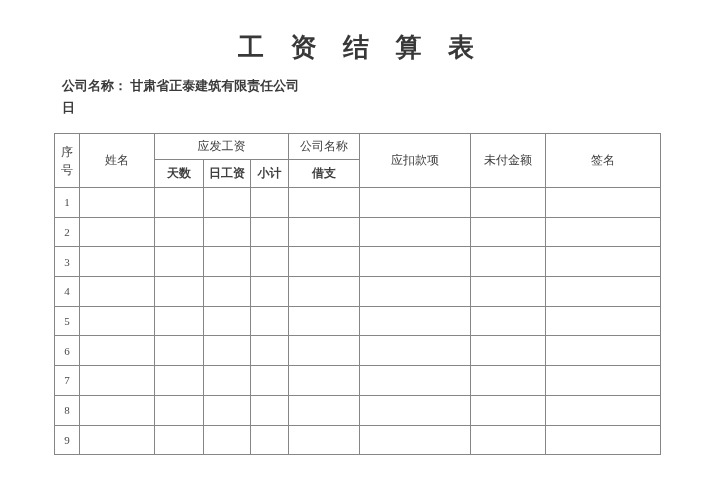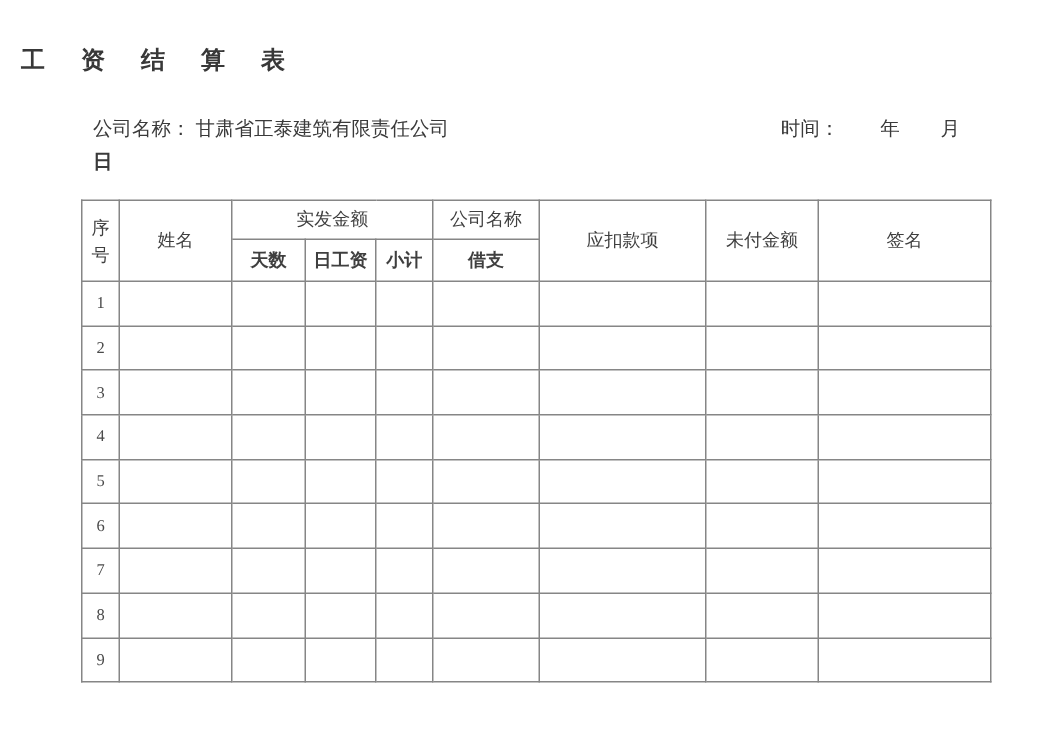--- a/index.html
+++ b/index.html
@@ -10,37 +10,37 @@
     background: #ffffff;
     font-family: "Liberation Serif", "DejaVu Serif", serif;
     color: #3d3d3d;
     overflow: hidden;
   }
   .doc-title {
     position: absolute;
     top: 30px;
     left: 0;
     width: 708px;
-    text-align: left;
-    font-size: 16px;
+    text-align: center;
+    font-size: 26px;
     font-weight: bold;
     letter-spacing: 10px;
     color: #383838;
     padding-left: 14px;
     box-sizing: border-box;
   }
   .meta-line1 {
     position: absolute;
     top: 77px;
     left: 62px;
     width: 578px;
     display: flex;
     justify-content: space-between;
     font-size: 13px;
-    font-weight: normal;
+    font-weight: bold;
     color: #3a3a3a;
   }
   .meta-right span { display: inline-block; }
   .meta-right .gapped { margin-left: 24px; }
   .meta-line2 {
     position: absolute;
     top: 99px;
     left: 62px;
     font-size: 13px;
     font-weight: bold;
@@ -80,46 +80,41 @@
 <body>
 
 <div id="page">
 
   <div class="doc-title">工 资 结 算 表</div>
 
   <div class="meta-line1">
     <span>
       <span>公司名称：</span>
       <span>甘肃省正泰建筑有限责任公司</span>
-    </span>
-    <span class="meta-right">
-      <span>时间：</span>
-      <span class="gapped">年</span>
-      <span class="gapped">月</span>
     </span>
   </div>
   <div class="meta-line2">日</div>
 
   <table class="wage">
     <colgroup>
       <col style="width:25px">
         <col style="width:75px">
         <col style="width:49px">
       <col style="width:47px">
         <col style="width:38px">
         <col style="width:71px">
       <col style="width:111px">
         <col style="width:75px">
         <col style="width:115px">
     </colgroup>
     <thead>
       <tr class="h1">
         <td rowspan="2"><span class="vstack">序号</span></td>
         <td rowspan="2">姓名</td>
-        <td colspan="3">实发金额</td>
+        <td colspan="3">应发工资</td>
         <td>公司名称</td>
         <td rowspan="2">应扣款项</td>
         <td rowspan="2">未付金额</td>
         <td rowspan="2">签名</td>
       </tr>
       <tr class="h2">
         <td>天数</td>
         <td>日工资</td>
         <td>小计</td>
         <td>借支</td>

